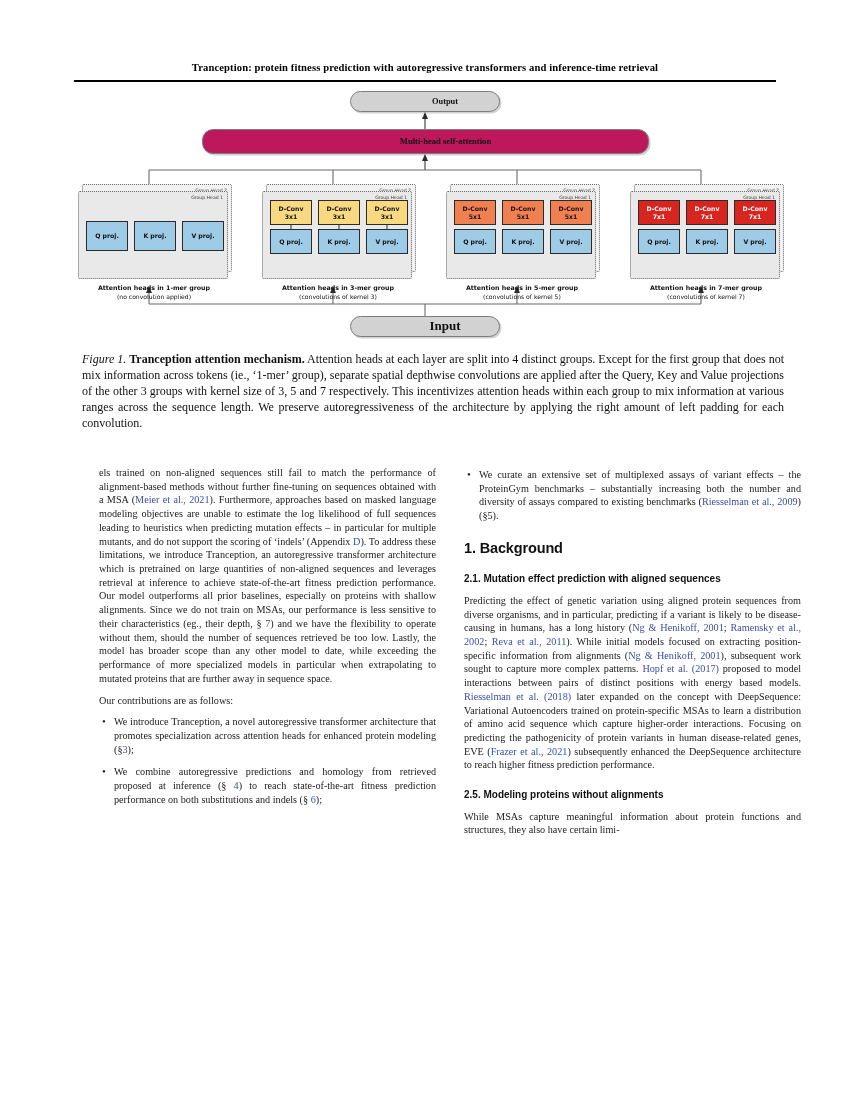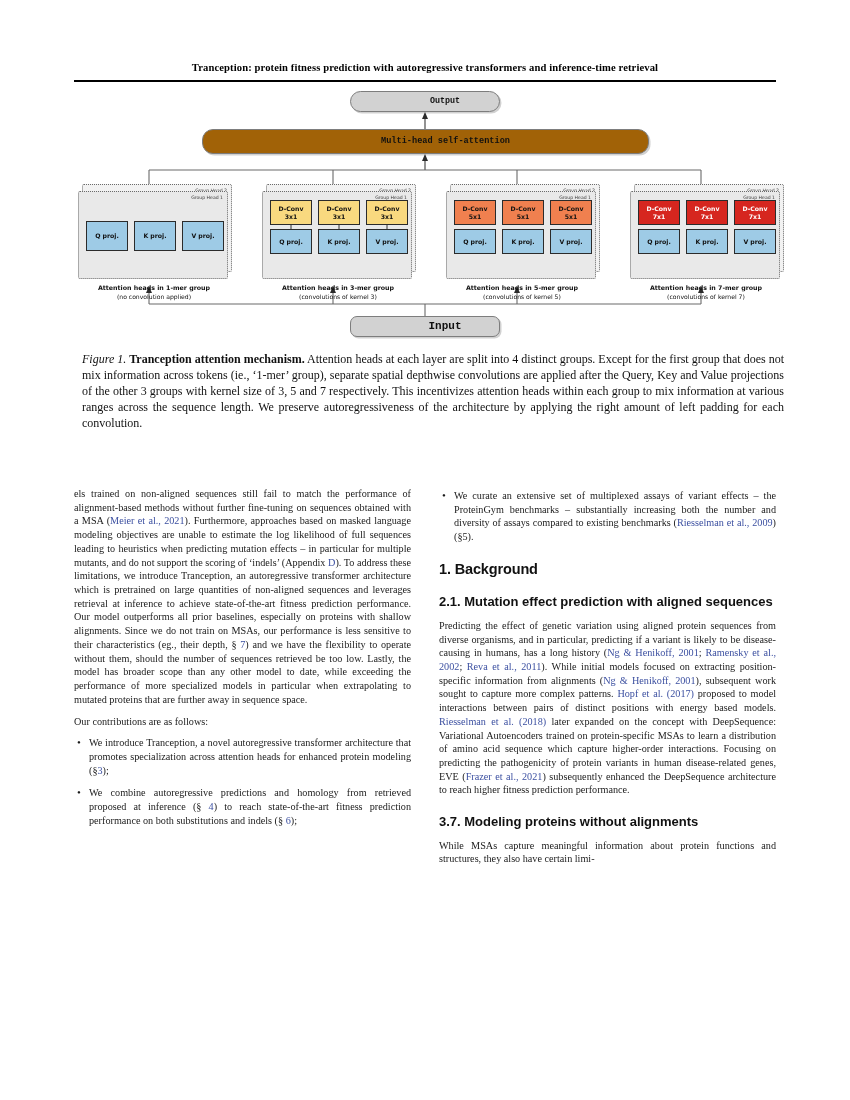--- a/index.html
+++ b/index.html
@@ -53,34 +53,34 @@
     height: 252px;
   }
   .fig-svg { position: absolute; left: 0; top: 0; }
 
   .node {
     position: absolute;
     box-sizing: border-box;
     display: flex;
     align-items: center;
     justify-content: center;
-    font-family: Liberation Mono, monospace;
+    font-family: Liberation Serif, serif;
     font-weight: bold;
     color: #111;
     text-align: right;
     line-height: 1.08;
     padding-left: 40px;
   }
   .pill {
     border-radius: 11px;
     border: 1px solid #7d7d7d;
     box-shadow: 1.5px 1.5px 0 rgba(0,0,0,0.18);
   }
   .pill-gray { background: #d2d2d2; }
-  .pill-blue { background: #a16207; }
+  .pill-blue { background: #be185d; }
 
   .group-outer {
     position: absolute;
     box-sizing: border-box;
     border: 1.4px dotted #6b6b6b;
     background: #f2f2f2;
     border-radius: 2px;
   }
   .group-inner {
     position: absolute;
@@ -138,26 +138,27 @@
     text-align: justify;
     color: #111;
     margin-left: 8px;
   }
   .figcaption .fignum { font-style: italic; }
   .figcaption .figtitle { font-weight: bold; }
 
   
   .col {
     position: absolute;
-    top: 487px;
+    top: 466px;
     width: 337px;
     font-size: 10.2px;
     line-height: 1.345;
     text-align: justify;
     color: #1a1a1a;
+    margin-left: 25px;
   }
   .col-left  { left: 74px; }
   .col-right { left: 439px; }
 
   .col p { margin: 0 0 8px 0; }
 
   a.cite, .cite {
     color: #3b4fa0;
     text-decoration: none;
   }
@@ -165,21 +166,21 @@
   h2.sec {
     font-family: "Liberation Sans", sans-serif;
     font-size: 14.5px;
     font-weight: bold;
     margin: 16px 0 10px 0;
     color: #111;
     letter-spacing: -0.01em;
   }
   h3.subsec {
     font-family: "Liberation Sans", sans-serif;
-    font-size: 13px;
+    font-size: 10px;
     font-weight: bold;
     margin: 14px 0 8px 0;
     color: #111;
   }
   h3.subsec.second { margin-top: 16px; }
 
   ul.bullets {
     margin: 2px 0 0 0;
     padding: 0;
     list-style: none;
@@ -336,21 +337,21 @@
       <span class="sub">7x1</span>
     </div>
     <div class="cell c-proj" style="left:564px; top:141px; width:42px; height:25px;">Q proj.</div>
     <div class="cell c-proj" style="left:612px; top:141px; width:42px; height:25px;">K proj.</div>
     <div class="cell c-proj" style="left:660px; top:141px; width:42px; height:25px;">V proj.</div>
     <div class="grp-caption" style="left:552px; top:196px; width:160px;">
       <span class="t1">Attention heads in 7-mer group</span>
       <span class="t2">(convolutions of kernel 7)</span>
     </div>
 
-    <div class="node pill pill-gray" style="left:276px; top:228px; width:150px; height:21px; font-size:11px;border-radius:7px;">Input</div>
+    <div class="node pill pill-gray" style="left:276px; top:228px; width:150px; height:21px; font-size:13px;">Input</div>
   </div>
 
   <div class="figcaption">
     <span class="fignum">Figure 1.</span>
     <span class="figtitle">Tranception attention mechanism.</span><span> Attention heads at each layer are split into 4 distinct groups. Except for the first group that does not mix information across tokens (ie., ‘1-mer’ group), separate spatial depthwise convolutions are applied after the Query, Key and Value projections of the other 3 groups with kernel size of 3, 5 and 7 respectively. This incentivizes attention heads within each group to mix information at various ranges across the sequence length. We preserve autoregressiveness of the architecture by applying the right amount of left padding for each convolution.</span>
   </div>
 
   <div class="col col-left">
 
     <p><span>els trained on non-aligned sequences still fail to match the performance of alignment-based methods without further fine-tuning on sequences obtained with a MSA (</span><span class="cite">Meier et al., 2021</span><span>). Furthermore, approaches based on masked language modeling objectives are unable to estimate the log likelihood of full sequences leading to heuristics when predicting mutation effects – in particular for multiple mutants, and do not support the scoring of ‘indels’ (Appendix </span><span class="cite">D</span><span>). To address these limitations, we introduce Tranception, an autoregressive transformer architecture which is pretrained on large quantities of non-aligned sequences and leverages retrieval at inference to achieve state-of-the-art fitness prediction performance. Our model outperforms all prior baselines, especially on proteins with shallow alignments. Since we do not train on MSAs, our performance is less sensitive to their characteristics (eg., their depth, § </span><span class="cite">7</span><span>) and we have the flexibility to operate without them, should the number of sequences retrieved be too low. Lastly, the model has broader scope than any other model to date, while exceeding the performance of more specialized models in particular when extrapolating to mutated proteins that are further away in sequence space.</span></p>
@@ -368,18 +369,18 @@
     <ul class="bullets">
       <li><span>We curate an extensive set of multiplexed assays of variant effects – the ProteinGym benchmarks – substantially increasing both the number and diversity of assays compared to existing benchmarks (</span><span class="cite">Riesselman et al., 2009</span><span>) (§5).</span></li>
     </ul>
 
     <h2 class="sec">1. Background</h2>
 
     <h3 class="subsec">2.1. Mutation effect prediction with aligned sequences</h3>
 
     <p><span>Predicting the effect of genetic variation using aligned protein sequences from diverse organisms, and in particular, predicting if a variant is likely to be disease-causing in humans, has a long history (</span><span class="cite">Ng &amp; Henikoff, 2001</span><span>; </span><span class="cite">Ramensky et al., 2002</span><span>; </span><span class="cite">Reva et al., 2011</span><span>). While initial models focused on extracting position-specific information from alignments (</span><span class="cite">Ng &amp; Henikoff, 2001</span><span>), subsequent work sought to capture more complex patterns. </span><span class="cite">Hopf et al. (2017)</span><span> proposed to model interactions between pairs of distinct positions with energy based models. </span><span class="cite">Riesselman et al. (2018)</span><span> later expanded on the concept with DeepSequence: Variational Autoencoders trained on protein-specific MSAs to learn a distribution of amino acid sequence which capture higher-order interactions. Focusing on predicting the pathogenicity of protein variants in human disease-related genes, EVE (</span><span class="cite">Frazer et al., 2021</span><span>) subsequently enhanced the DeepSequence architecture to reach higher fitness prediction performance.</span></p>
 
-    <h3 class="subsec second">3.7. Modeling proteins without alignments</h3>
+    <h3 class="subsec second">2.5. Modeling proteins without alignments</h3>
 
     <p>While MSAs capture meaningful information about protein functions and structures, they also have certain limi-</p>
   </div>
 
 </div>
 
 </body></html>

